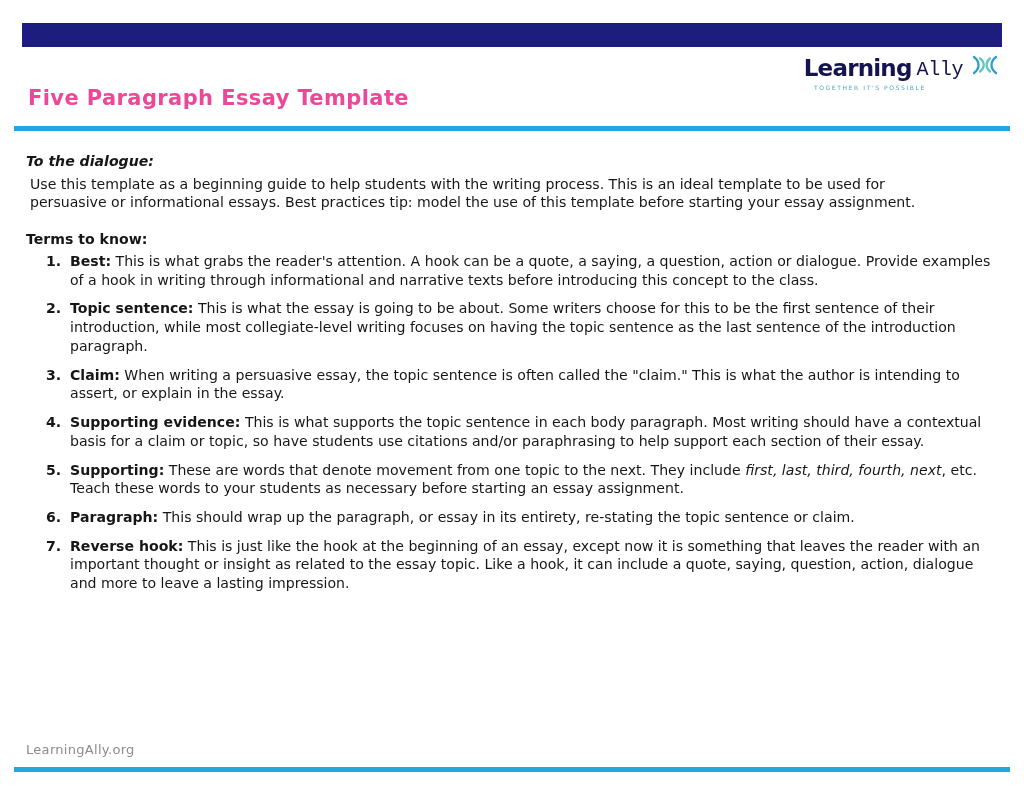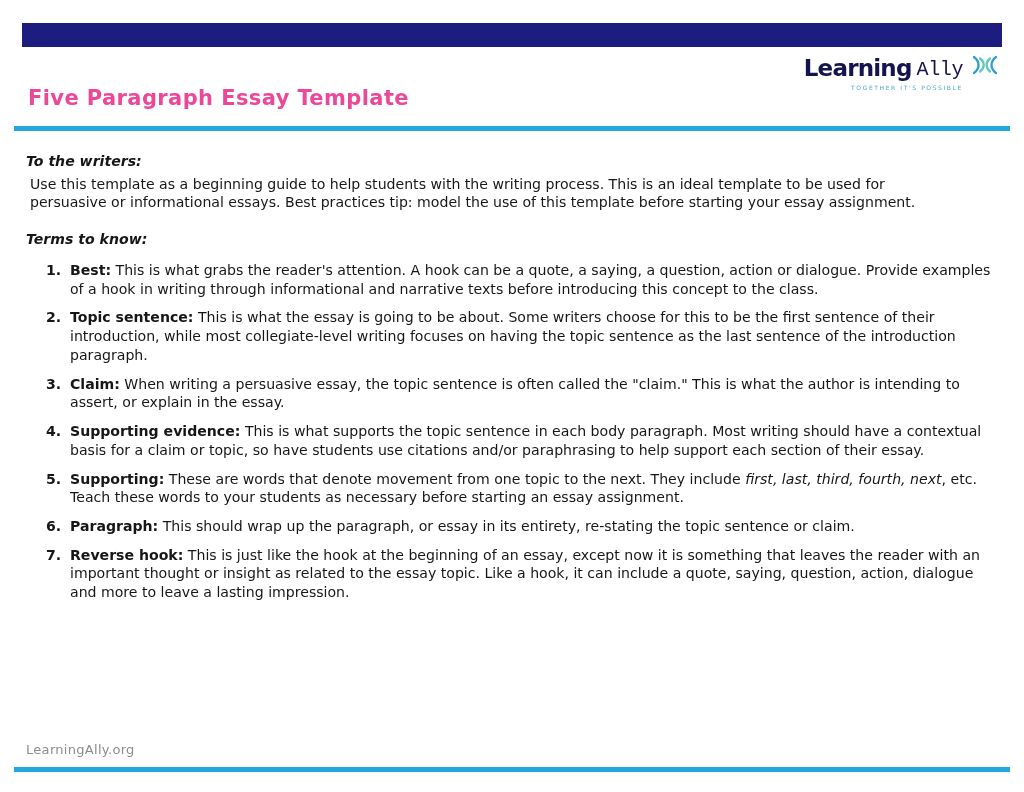--- a/index.html
+++ b/index.html
@@ -30,21 +30,21 @@
     width: 980px;
     height: 24px;
     background: #1d1d80;
   }
 
   .logo-block {
     position: absolute;
     right: 24px;
     top: 54px;
     width: 186px;
-    text-align: center;
+    text-align: left;
     line-height: 1;
   }
   .logo-wordmark {
     display: flex;
     align-items: flex-end;
     justify-content: flex-end;
     gap: 2px;
     white-space: nowrap;
   }
   .logo-learning {
@@ -130,24 +130,23 @@
     font-weight: bold;
     font-size: 14.1px;
   }
   .lead-body {
     margin: 4px;
     padding: 0;
     max-width: 930px;
   }
 
   .terms-head {
-    font-style: italic;
     font-weight: bold;
     margin-top: 18px;
-    margin-bottom: 12px;
+    margin-bottom: 3px;
   }
 
   ol.terms {
     margin: 0;
     padding: 0;
     list-style: none;
   }
   ol.terms > li {
     position: relative;
     padding-left: 44px;
@@ -193,21 +192,21 @@
     </div>
     <div class="logo-tagline">TOGETHER IT'S POSSIBLE</div>
   </div>
 
   <div class="title">Five Paragraph Essay Template</div>
 
   <div class="rule-top"></div>
 
   <div class="content">
 
-    <div class="lead-head">To the writers:</div>
+    <div class="lead-head">To the dialogue:</div>
     <p class="lead-body">Use this template as a beginning guide to help students with the writing process. This is an ideal template to be used for persuasive or informational essays. Best practices tip: model the use of this template before starting your essay assignment.</p>
 
     <div class="terms-head">Terms to know:</div>
 
     <ol class="terms">
       <li>
         <span class="num">1.</span><span class="term">Best:</span><span class="body"> This is what grabs the reader's attention. A hook can be a quote, a saying, a question, action or dialogue. Provide examples of a hook in writing through informational and narrative texts before introducing this concept to the class.</span>
       </li>
       <li>
         <span class="num">2.</span><span class="term">Topic sentence:</span><span class="body"> This is what the essay is going to be about. Some writers choose for this to be the first sentence of their introduction, while most collegiate-level writing focuses on having the topic sentence as the last sentence of the introduction paragraph.</span>

